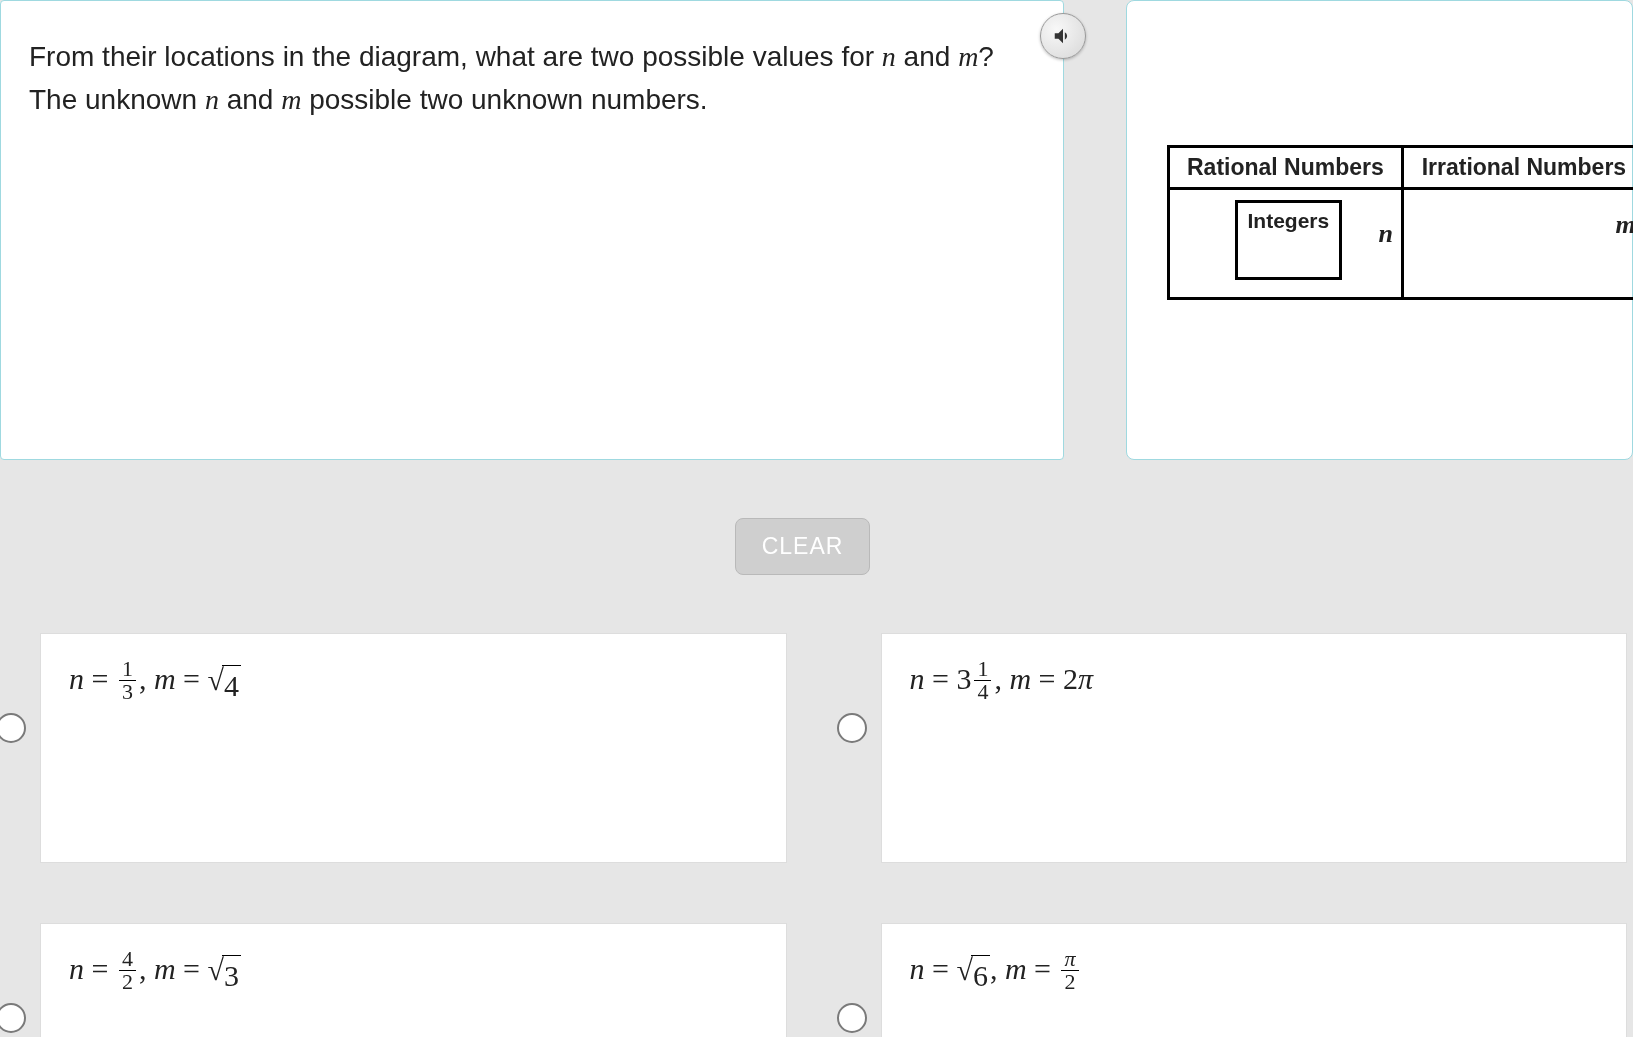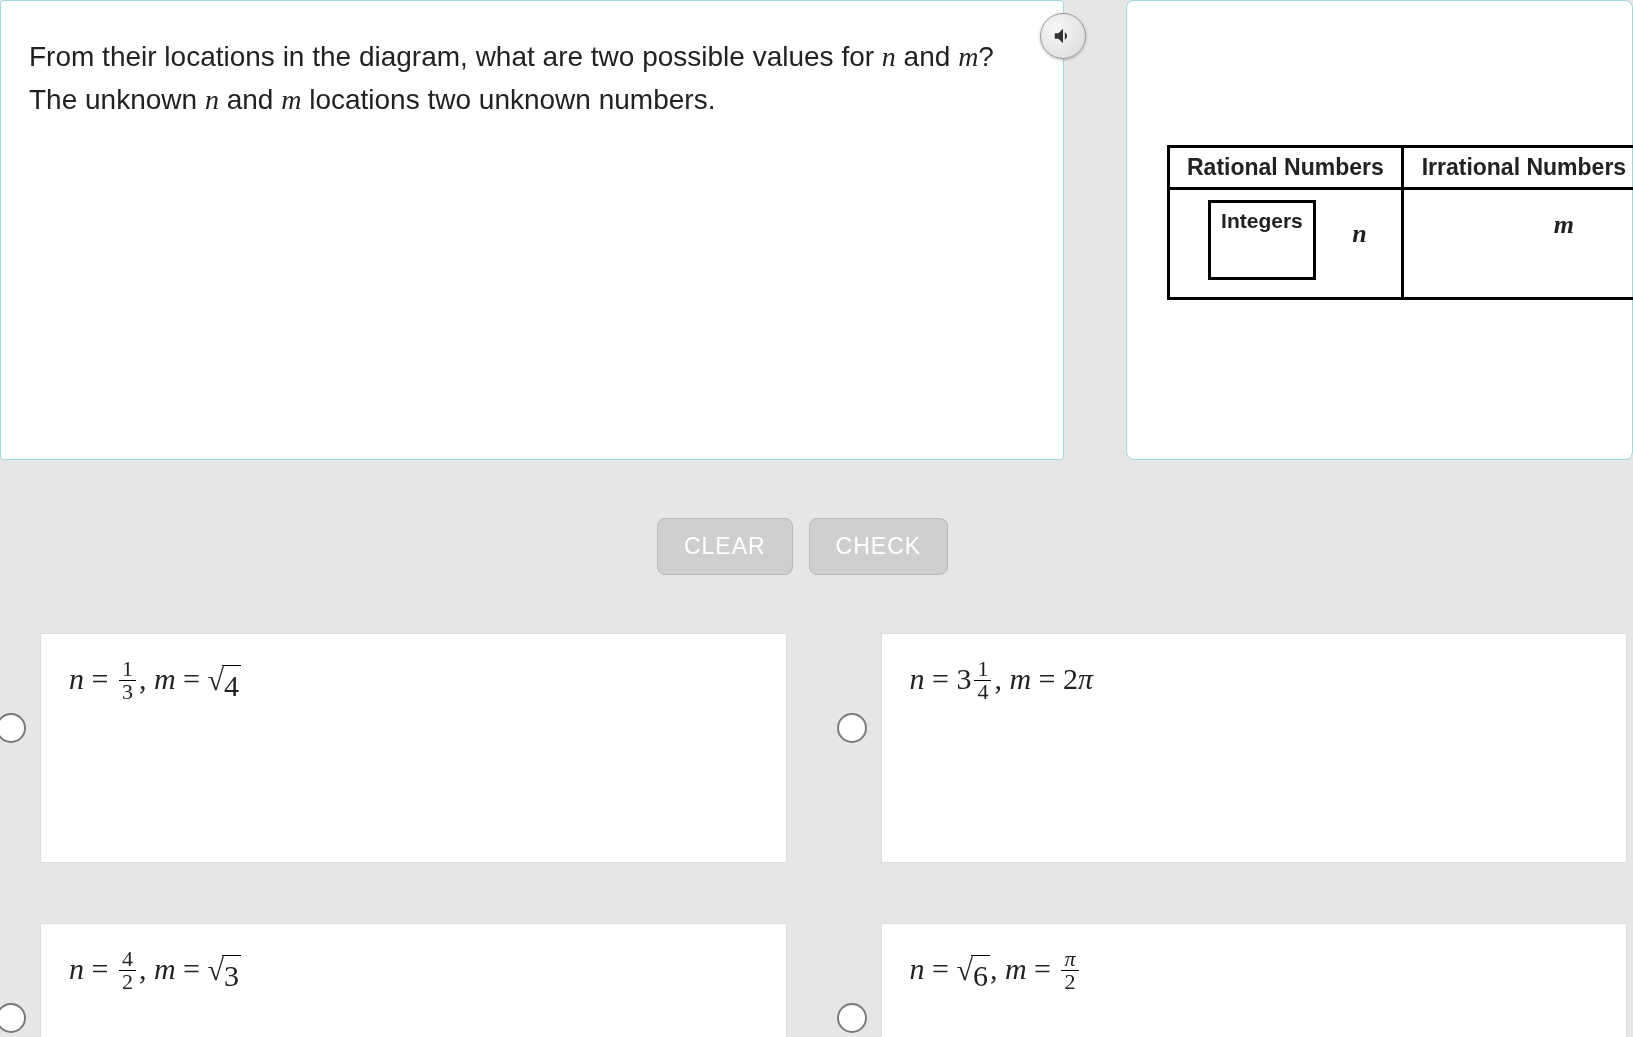--- a/index.html
+++ b/index.html
@@ -64,21 +64,21 @@
     top: 144px;
     left: 40px;
     width: 480px;
     border-collapse: collapse;
   }
   .venn td, .venn th {
     border: 3px solid #000;
     font-size: 23px;
     font-weight: bold;
     padding: 6px 8px;
-    text-align: center;
+    text-align: right;
     vertical-align: top;
   }
   .venn .hdr { height: 40px; text-align: center; }
   .venn .body { height: 110px; }
   .inner-integers {
     display: inline-block;
     border: 3px solid #000;
     padding: 6px 10px 44px 10px;
     font-size: 21px;
     font-weight: bold;
@@ -171,21 +171,21 @@
 </style>
 </head>
 <body>
 
 <div class="top-row">
   <div class="question-panel">
     <div class="line1">
       <span>From their locations in the diagram, what are two possible values for </span><span class="mini-italic">n</span><span> and </span><span class="mini-italic">m</span><span>?</span>
     </div>
     <div class="line2">
-      <span>The unknown </span><span class="mini-italic">n</span><span> and </span><span class="mini-italic">m</span><span> locations two unknown numbers.</span>
+      <span>The unknown </span><span class="mini-italic">n</span><span> and </span><span class="mini-italic">m</span><span> possible two unknown numbers.</span>
     </div>
     <div class="audio-btn">
       <svg viewBox="0 0 24 24">
           <path d="M3 9v6h4l5 5V4L7 9H3zm13.5 3a4.5 4.5 0 0 0-2.5-4v8a4.5 4.5 0 0 0 2.5-4z"></path>
         </svg>
     </div>
   </div>
 
   <div class="diagram-panel">
     <table class="venn">
@@ -203,21 +203,20 @@
           <span class="sym-m">m</span>
         </td>
       </tr>
     </tbody>
       </table>
   </div>
 </div>
 
 <div class="btn-row">
   <button class="pill-btn">CLEAR</button>
-  <button class="pill-btn">CHECK</button>
 </div>
 
 <div class="answers">
 
   <div class="answer">
     <div class="radio"></div>
     <div class="answer-card">
       <span class="math">
         <span class="it">n</span><span> = </span><span class="frac"><span class="num">1</span><span class="den">3</span></span><span>, </span><span class="it">m</span><span> = </span><span class="sqrt">
             <span class="surd">√</span>

